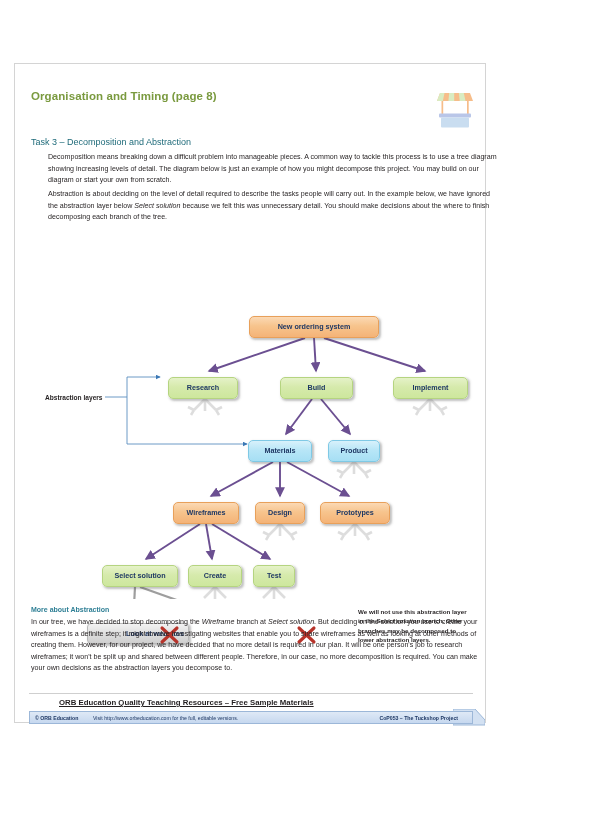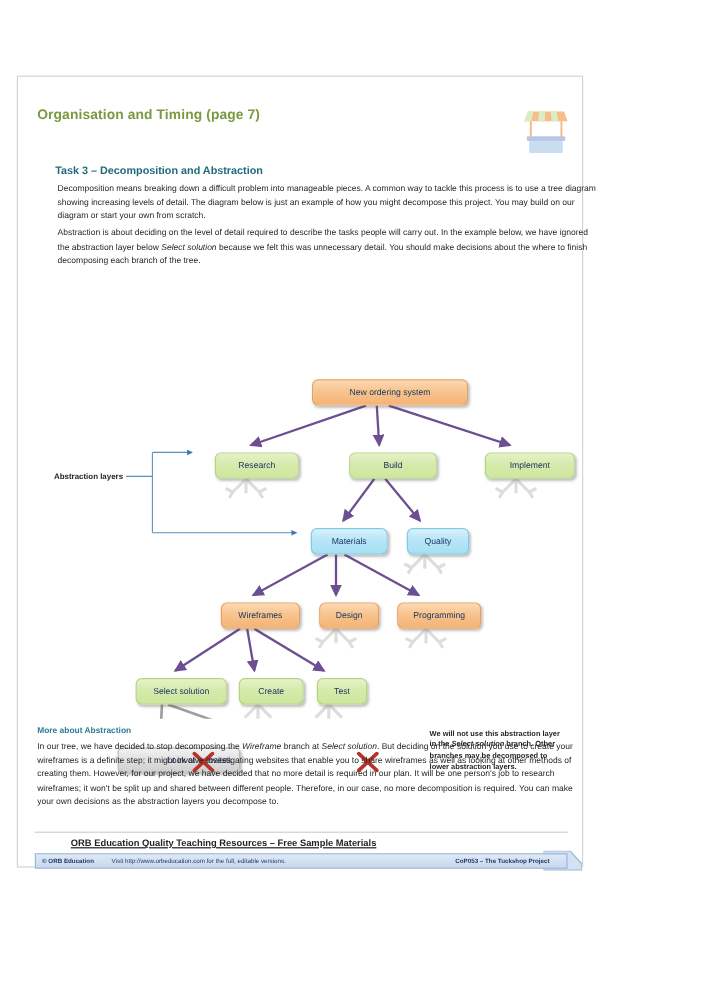--- a/index.html
+++ b/index.html
@@ -37,23 +37,22 @@
     font-size: 11.5px;
     font-weight: bold;
     color: #7a9a3f;
     letter-spacing: 0.1px;
   }
   .h2 {
     position: absolute;
     left: 16px;
     top: 73px;
     font-size: 9px;
-    font-weight: bold;
+    font-weight: normal;
     color: #1f6b7a;
-    margin-left: 15px;
   }
   .h3 {
     position: absolute;
     left: 16px;
     top: 542px;
     font-size: 7px;
     font-weight: bold;
     color: #2e7f95;
   }
 
@@ -87,29 +86,28 @@
     width: 472px;
     height: 355px;
   }
   #diagram svg { position: absolute; left: 0; top: 0; }
 
   .node {
     position: absolute;
     box-sizing: border-box;
     border-radius: 5px;
     font-size: 7.2px;
-    font-weight: normal;
+    font-weight: bold;
     color: #1f3864;
     display: flex;
     align-items: center;
     justify-content: center;
     box-shadow: 1.2px 1.8px 2.2px rgba(80,80,80,0.35);
     border: 1px solid rgba(0,0,0,0.18);
     line-height: 1.1;
-    margin-left: 11px;
   }
   .node.orange {
     background: linear-gradient(to bottom, #fbd9b4 0%, #f7c48d 45%, #f4b377 100%);
     border-color: #e8a05a;
   }
   .node.green {
     background: linear-gradient(to bottom, #e5f2c8 0%, #d6eaac 45%, #cde79d 100%);
     border-color: #b5d480;
   }
   .node.blue {
@@ -204,21 +202,21 @@
     width: 32px;
     height: 17px;
   }
 </style>
 </head>
 <body>
 
 <div id="page">
   <div id="inner">
 
-    <div class="h1">Organisation and Timing (page 7)</div>
+    <div class="h1">Organisation and Timing (page 8)</div>
 
     <div id="stall">
       <svg width="50" height="50" viewBox="0 0 50 50">
 
         <path d="M7 16 L10 8 L40 8 L43 16 Z" fill="#f6bd8a"></path>
         <path d="M10 8 L7 16 L12.8 16 L14.5 8 Z" fill="#d9ecc2"></path>
         <path d="M19.2 8 L18.4 16 L24.2 16 L24.2 8 Z" fill="#d9ecc2"></path>
         <path d="M28.9 8 L29.7 16 L35.5 16 L33.8 8 Z" fill="#d9ecc2"></path>
 
         <rect x="11.5" y="16" width="1.7" height="13" fill="#f6bd8a"></rect>
@@ -309,25 +307,25 @@
         </g>
       </svg>
 
       <div class="node orange" style="left:234px; top:72px; width:130px; height:22px;">New ordering system</div>
 
       <div class="node green" style="left:153px; top:133px; width:70px; height:22px;">Research</div>
       <div class="node green" style="left:265px; top:133px; width:73px; height:22px;">Build</div>
       <div class="node green" style="left:378px; top:133px; width:75px; height:22px;">Implement</div>
 
       <div class="node blue" style="left:233px; top:196px; width:64px; height:22px;">Materials</div>
-      <div class="node blue" style="left:313px; top:196px; width:52px; height:22px;">Quality</div>
+      <div class="node blue" style="left:313px; top:196px; width:52px; height:22px;">Product</div>
 
       <div class="node orange" style="left:158px; top:258px; width:66px; height:22px;">Wireframes</div>
       <div class="node orange" style="left:240px; top:258px; width:50px; height:22px;">Design</div>
-      <div class="node orange" style="left:305px; top:258px; width:70px; height:22px;">Programming</div>
+      <div class="node orange" style="left:305px; top:258px; width:70px; height:22px;">Prototypes</div>
 
       <div class="node green" style="left:87px; top:321px; width:76px; height:22px;">Select solution</div>
       <div class="node green" style="left:173px; top:321px; width:54px; height:22px;">Create</div>
       <div class="node green" style="left:238px; top:321px; width:42px; height:22px;">Test</div>
 
       <div class="node grey" style="left:72px; top:379px; width:102px; height:21px;">Look at websites</div>
 
       <svg style="position:absolute; left:144px; top:381px;" width="22" height="20">
         <path d="M3,3 L18,17 M18,3 L3,17" stroke="#b7332a" stroke-width="3.1" stroke-linecap="round"></path>
       </svg>

